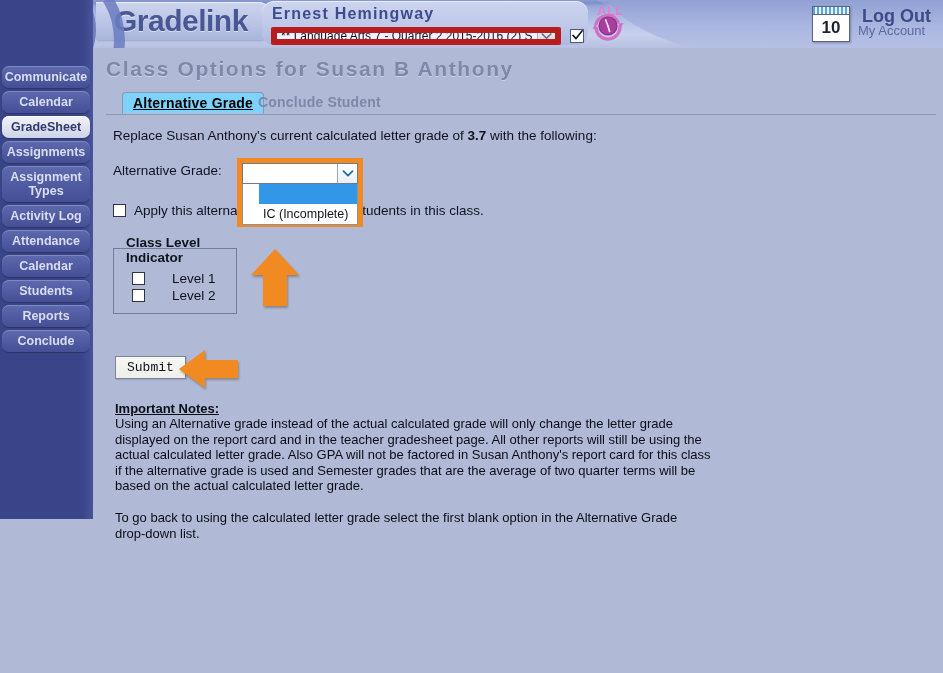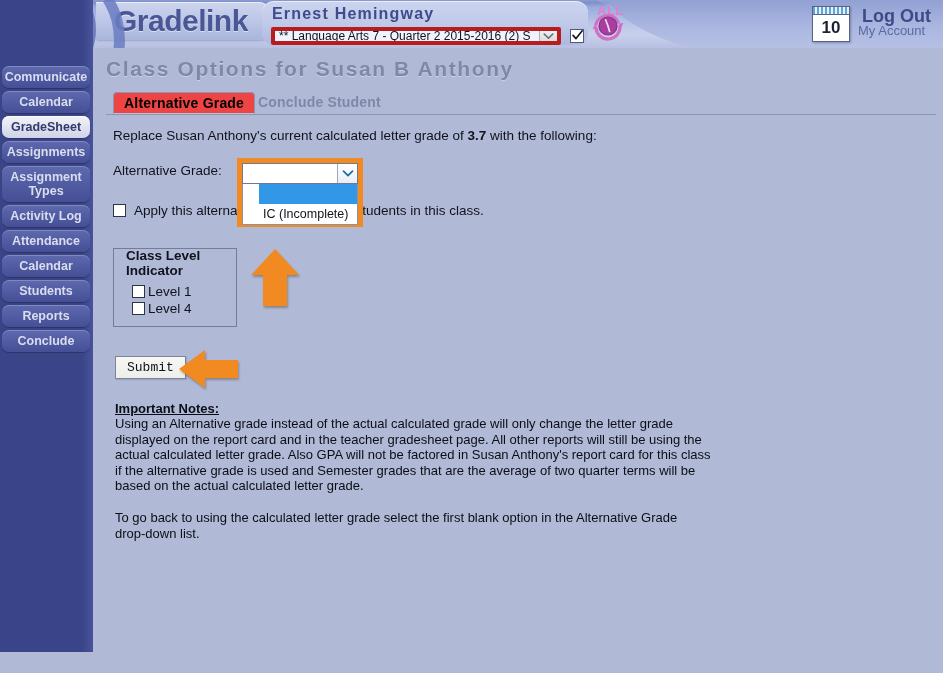--- a/index.html
+++ b/index.html
@@ -108,21 +108,21 @@
     font-size: 16px;
     font-weight: bold;
     letter-spacing: 1.2px;
     color: #3e4c8e;
   }
   .class-select {
     position: absolute;
     left: 271px; top: 27px;
     width: 290px; height: 18px;
     background: #eef3fe;
-    border: 4px solid #b91c1c;
+    border: 6px solid #b91c1c;
     border-radius: 2px;
     display: flex;
     align-items: center;
     overflow: hidden;
     box-sizing: border-box;
   }
   .class-select-text {
     flex: 1;
     padding-left: 4px;
     font-size: 12px;
@@ -195,21 +195,21 @@
     left: 858px; top: 23px;
     font-size: 13px;
     color: #5c6aa4;
   }
 
   
   .sidebar {
     position: absolute;
     left: 0; top: 0;
     width: 93px;
-    height: 652px;
+    height: 519px;
     background: linear-gradient(to right, #3a4489 0%, #3a4489 88%, #49539a 100%);
     z-index: 5;
   }
   .sidebar-inner {
     position: absolute;
     left: 0; top: 66px;
     width: 93px;
   }
   .nav-item {
     margin: 0 3px 3px 2px;
@@ -297,26 +297,27 @@
     height: 22px;
     line-height: 21px;
     font-size: 14px;
     font-weight: bold;
     padding: 0 10px;
     box-sizing: border-box;
     cursor: pointer;
     letter-spacing: .2px;
   }
   .tab.active {
-    left: 7px;
+    left: 16px;
     color: #000000;
-    background: #ef4444;
+    background: #7dd3fc;
     border: 1px solid #8d96b4;
     border-bottom: 1px solid #b8c0da;
     border-radius: 4px 4px 0 0;
+    text-decoration: underline;
   }
   .tab.inactive {
     left: 142px;
     color: #7e88a8;
   }
 
   .replace-line {
     position: absolute;
     left: 20px; top: 80px;
     font-size: 13.5px;
@@ -409,36 +410,37 @@
     flex: 0 0 auto;
     cursor: pointer;
   }
 
   .cli-box {
     position: absolute;
     left: 20px; top: 200px;
     width: 124px;
     border: 1px solid #737d99;
     box-sizing: border-box;
-    padding: 17px 6px 8px 6px;
+    padding: 4px 6px 8px 6px;
   }
   .cli-title {
     font-size: 13.5px;
     font-weight: bold;
     color: #10131c;
     line-height: 15px;
     margin: -18px 0 6px 6px;
     position: relative;
   }
   .cli-row {
     display: flex;
     align-items: center;
     font-size: 13.5px;
     color: #10131c;
     margin: 0 0 2px 12px;
+    gap: 24px;
   }
   .cli-row .cbx { margin-right: 3px; }
 
   .submit-btn {
     position: absolute;
     left: 22px; top: 308px;
     font-family: Liberation Mono, monospace;
     font-size: 13px;
     color: #10131c;
     background: linear-gradient(to bottom, #f6f6f3 0%, #eeeeea 100%);
@@ -588,21 +590,21 @@
     <div class="orange-box"></div>
 
     <div class="cli-box">
       <div class="cli-title">Class Level Indicator</div>
       <div class="cli-row">
         <span class="cbx"></span>
         <span>Level 1</span>
       </div>
       <div class="cli-row">
         <span class="cbx"></span>
-        <span>Level 4</span>
+        <span>Level 2</span>
       </div>
     </div>
 
     <button class="submit-btn">Submit</button>
 
     <div class="notes-title">Important Notes:</div>
     <div class="notes-body">Using an Alternative grade instead of the actual calculated grade will only change the letter grade displayed on the report card and in the teacher gradesheet page. All other reports will still be using the actual calculated letter grade. Also GPA will not be factored in Susan Anthony's report card for this class if the alternative grade is used and Semester grades that are the average of two quarter terms will be based on the actual calculated letter grade.</div>
     <div class="notes-body2">To go back to using the calculated letter grade select the first blank option in the Alternative Grade drop-down list.</div>
 
   </div>

